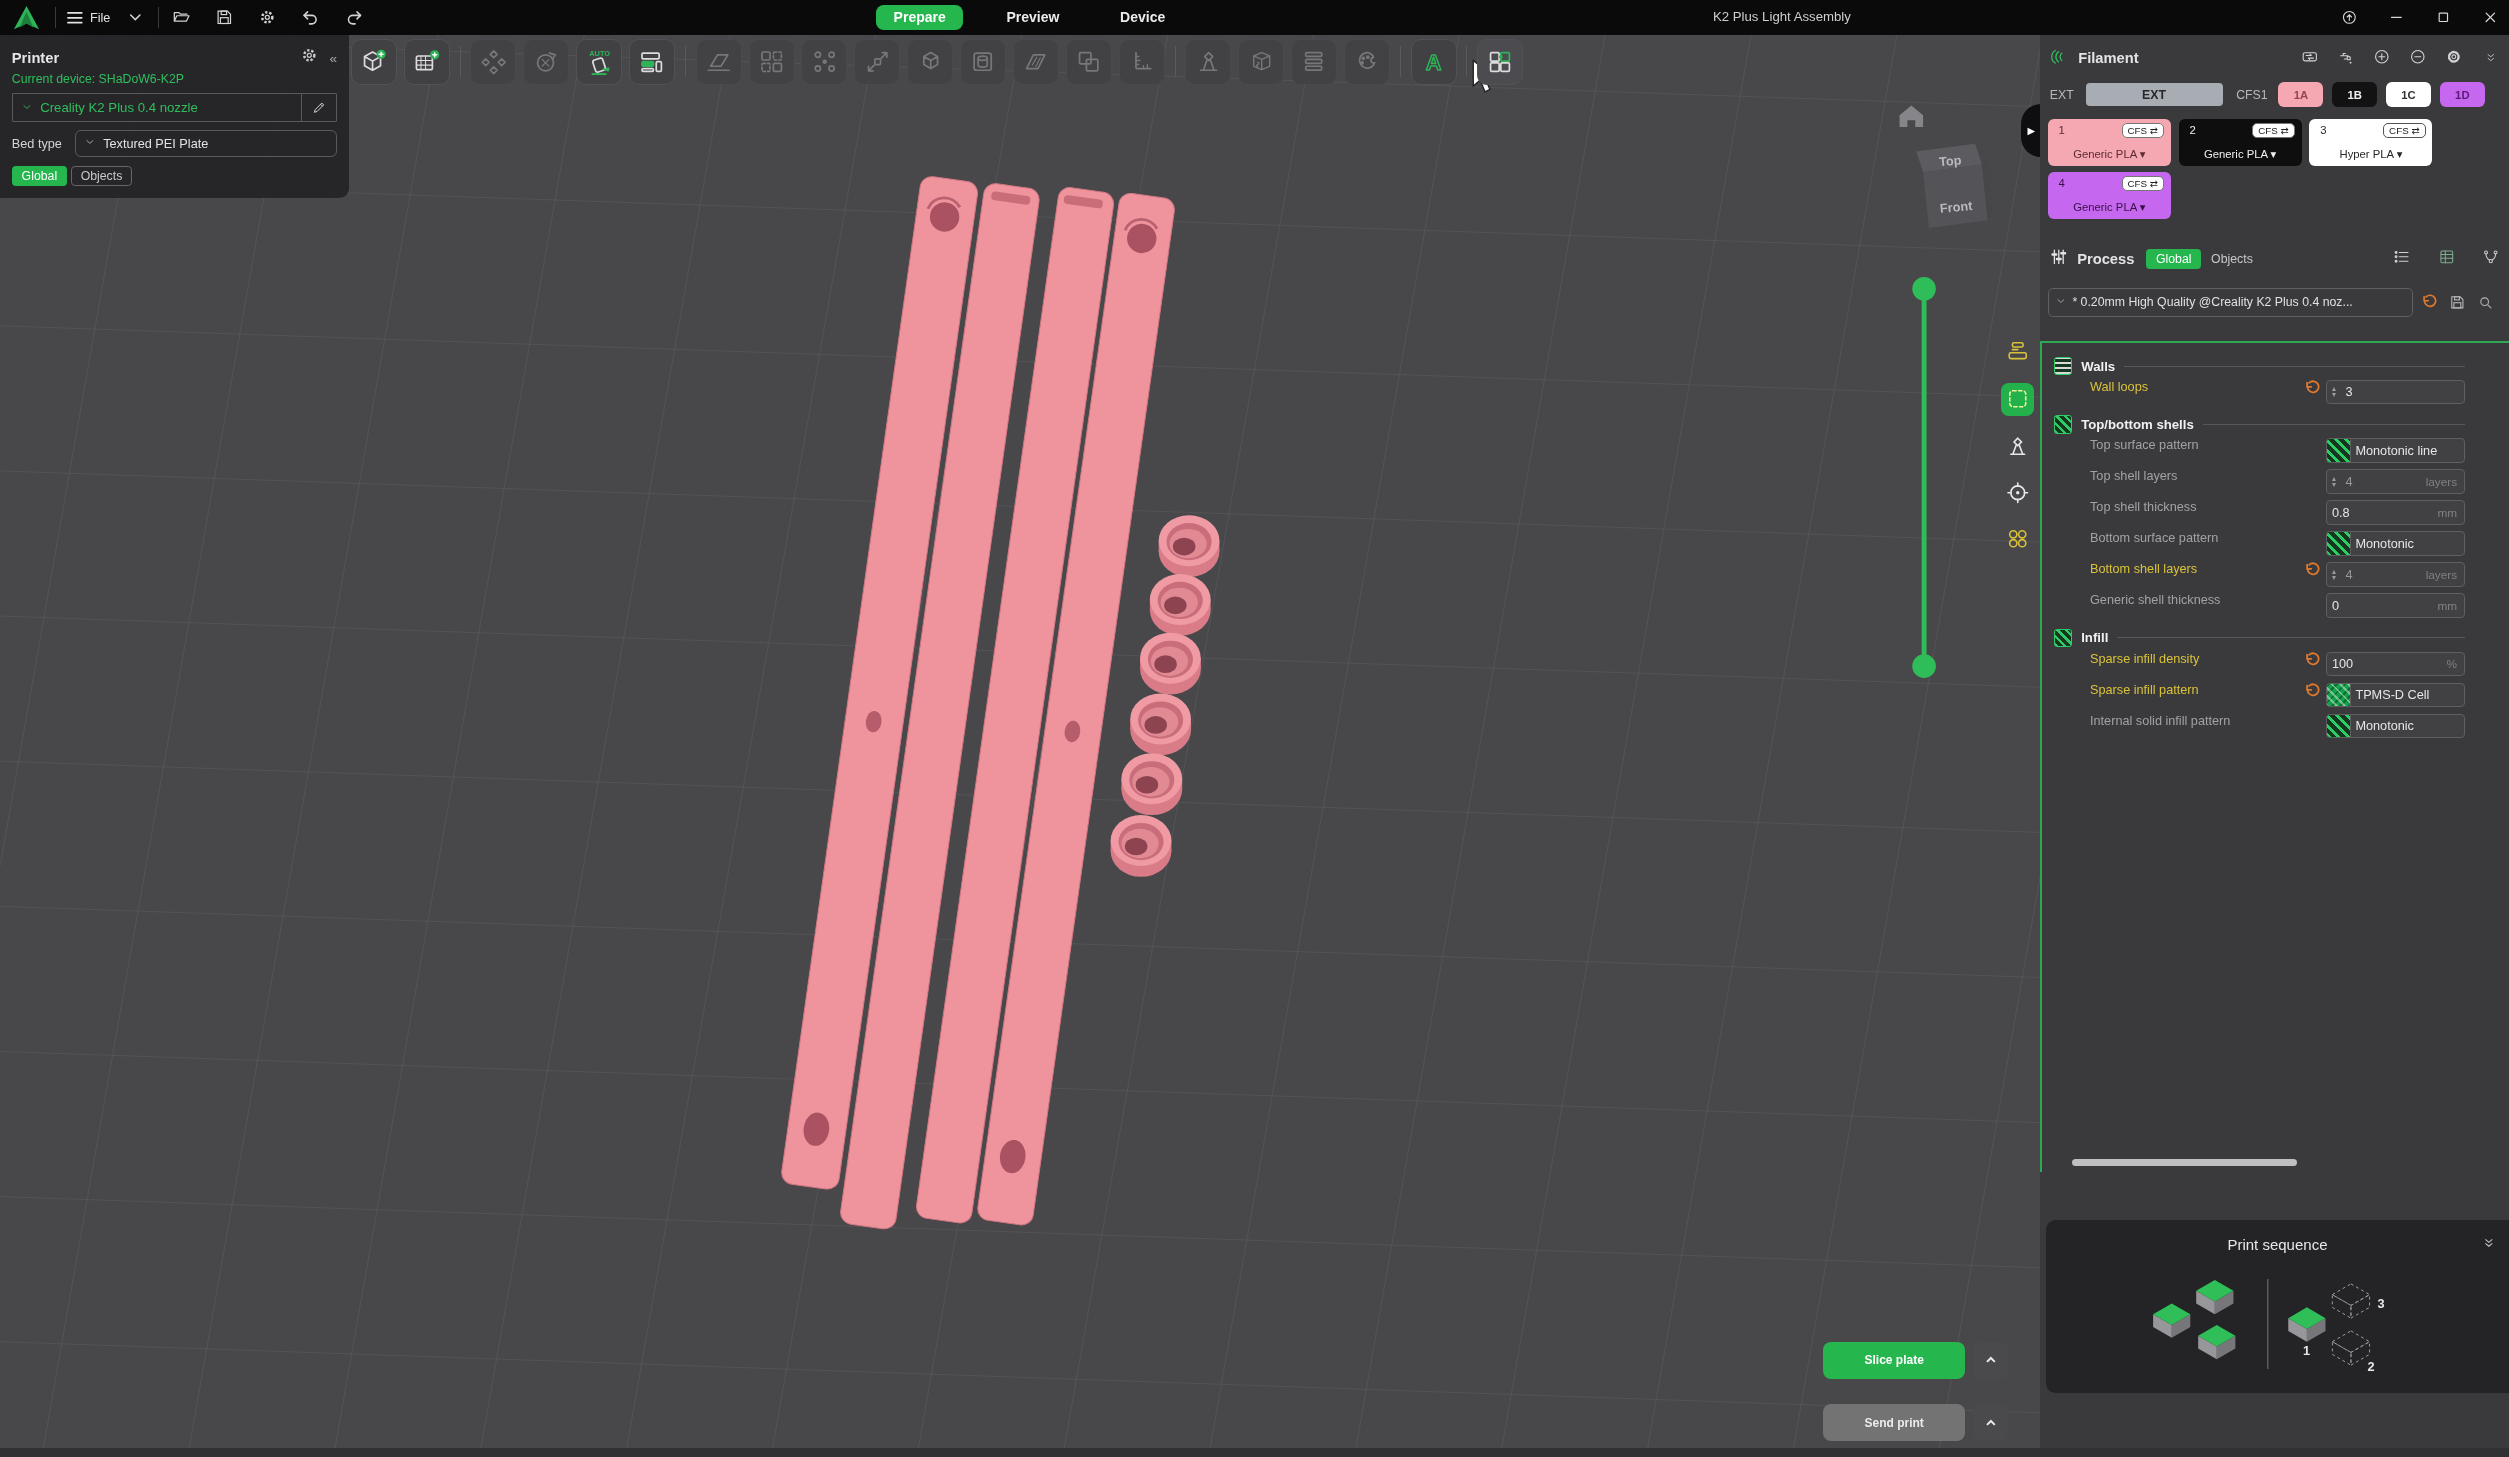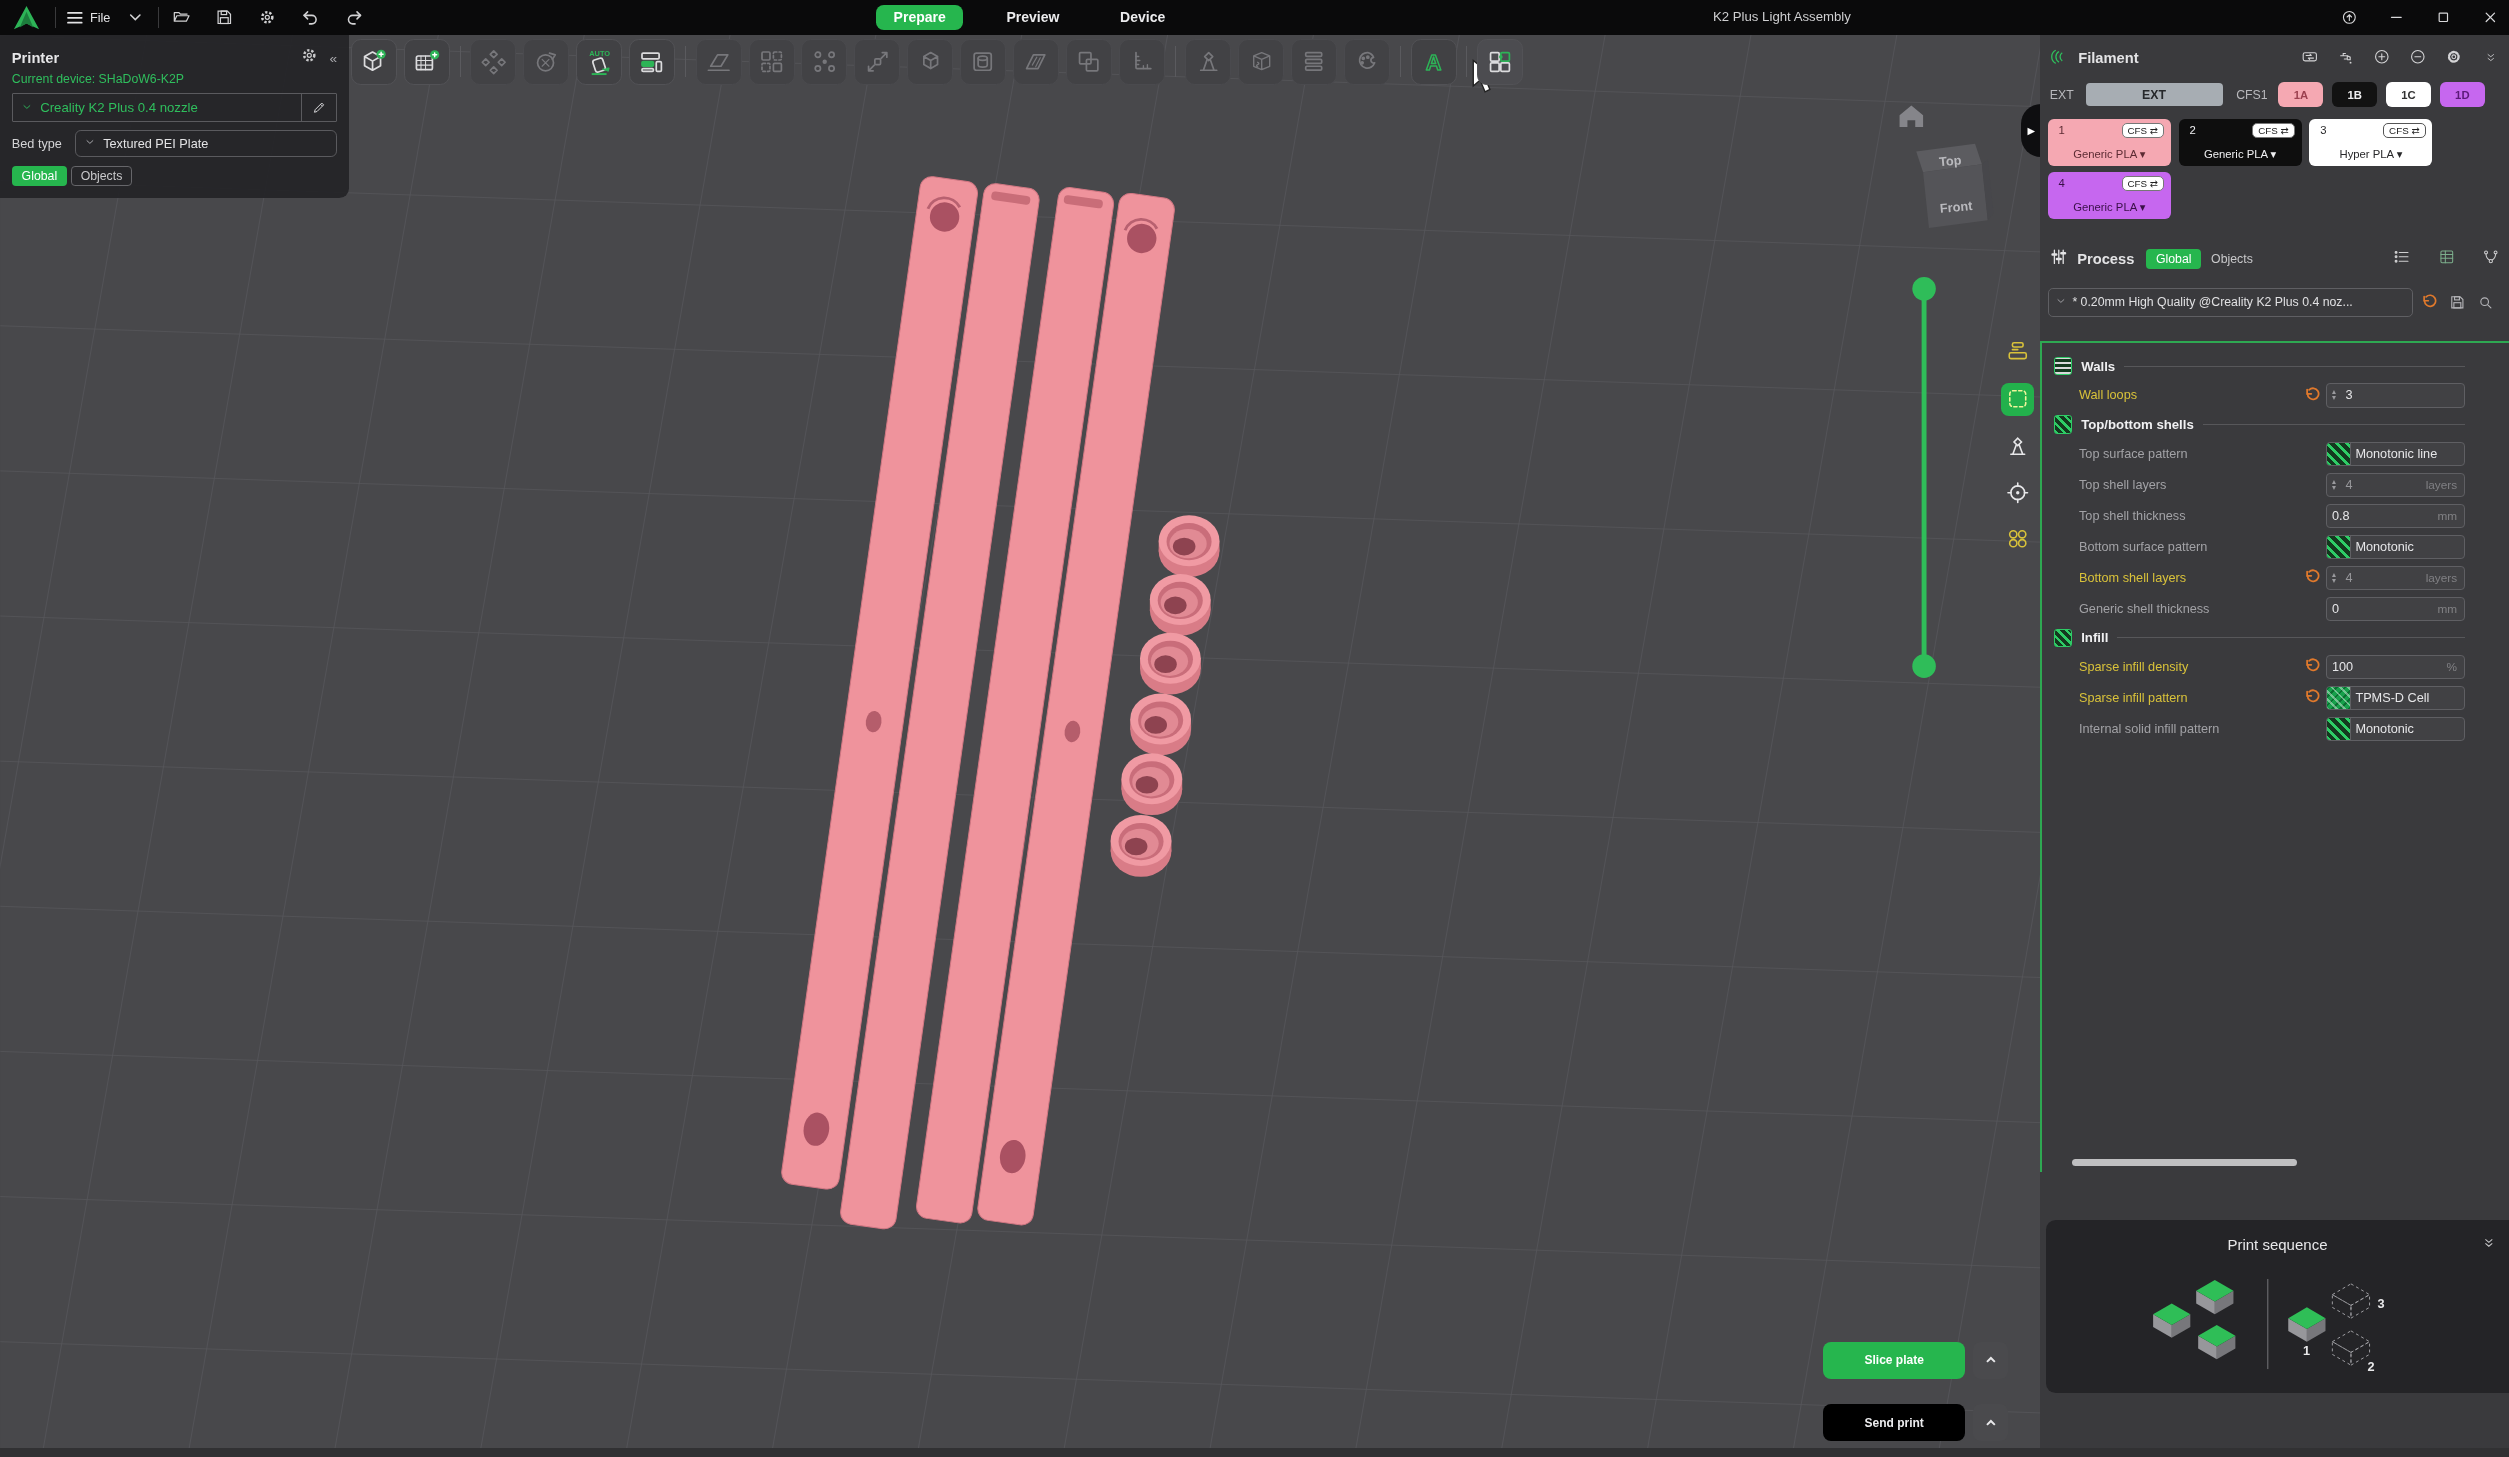--- a/index.html
+++ b/index.html
@@ -68,21 +68,21 @@
   .collapse-notch { position:absolute; top:69px; right:0; width:19.6px; height:53px; background:#0e0e10;
     border-radius:26.5px 0 0 26.5px; display:flex; align-items:center; justify-content:center; z-index:6; }
   .collapse-notch span { color:#fff; font-size:9.8px; }
 
   
   .actions { position:absolute; right:33px; bottom:15.7px; display:flex; flex-direction:column; gap:25.5px; z-index:7; }
   .action-row { display:flex; gap:7.8px; }
   .btn-main { width:142px; height:37px; border-radius:8px; display:flex; align-items:center; justify-content:center;
     font-size:12px; font-weight:bold; color:#fff; }
   .btn-slice { background:#26b64e; }
-  .btn-send { background:#000000; color:#ececee; }
+  .btn-send { background:#737373; color:#ececee; }
   .btn-caret { width:35px; height:37px; border-radius:7.8px; background:#4a4a4d; display:flex; align-items:center; justify-content:center; }
   .btn-caret svg { width:11.8px; height:11.8px; stroke:#e8e8ea; fill:none; stroke-width:2; }
 
   
   .right-panel { position:absolute; top:35px; right:0; width:469px; height:1422px; background:#3a3a3d; z-index:10; color:#e3e3e5; }
   .fil-head { display:flex; align-items:center; padding:9.8px 9.8px 0 9.8px; height:37px; }
   .fil-spool { color:#2fbe5d; margin-right:8.8px; }
   .fil-title { font-size:14.7px; font-weight:bold; flex:1; }
   .fil-icons { display:flex; align-items:center; gap:18.6px; color:#d4d4d6; }
   .fil-icons svg { width:17.6px; height:17.6px; fill:none; stroke:currentColor; stroke-width:1.5; stroke-linecap:round; }
@@ -130,21 +130,21 @@
   .pi-gray svg { stroke:#b5b5b9; }
 
   .params { margin-top:23.5px; height:831px; border-top:2px solid #2ea852; border-left:2px solid #2ea852;
     padding:9.8px 44px 0 0; overflow:hidden; }
   .psec { display:flex; align-items:center; gap:8.8px; padding-left:11.8px; height:27.4px; }
   .psec-icon { width:18.6px; height:18.6px; border:1px solid #2ecc66; border-radius:2.9px;
     background:#14381f repeating-linear-gradient(45deg,#2ecc66 0 2.5px, rgba(0,0,0,0) 2.5px 5.9px); flex:none; }
   .psec-icon.hbars { background:#14381f repeating-linear-gradient(0deg,#d9d9db 0 2px, rgba(0,0,0,0) 2px 4.9px); }
   .psec-title { font-size:13.2px; font-weight:bold; color:#f0f0f2; }
   .psec-line { flex:1; border-top:1px solid #57575a; }
-  .prow { display:flex; align-items:center; height:31px; padding-left:37px; }
+  .prow { display:flex; align-items:flex-start; height:31px; padding-left:37px;margin-left:11px; }
   .plabel { flex:1; font-size:12.7px; color:#a2a2a6; }
   .plabel.mod { color:#d9c23a; }
   .undo-btn { width:17.6px; height:17.6px; margin-right:4.9px; flex:none; }
   .undo-btn svg { width:16.7px; height:16.7px; fill:none; stroke:#e0792c; stroke-width:1.7; stroke-linecap:round; }
   .ctrl { width:139px; height:24.5px; border:1px solid #5f5f63; border-radius:3.9px; background:#414144;
     display:flex; align-items:center; font-size:12.7px; color:#e6e6e8; flex:none; overflow:hidden; }
   .spinner { width:13.7px; display:flex; flex-direction:column; align-items:center; line-height:5.9px; font-size:7.8px; color:#9a9a9e; }
   .ctrl .val { flex:1; padding-left:4.9px; }
   .ctrl .val.dim { color:#97979b; }
   .ctrl .unit { padding-right:6.9px; color:#808084; font-size:11.8px; }

